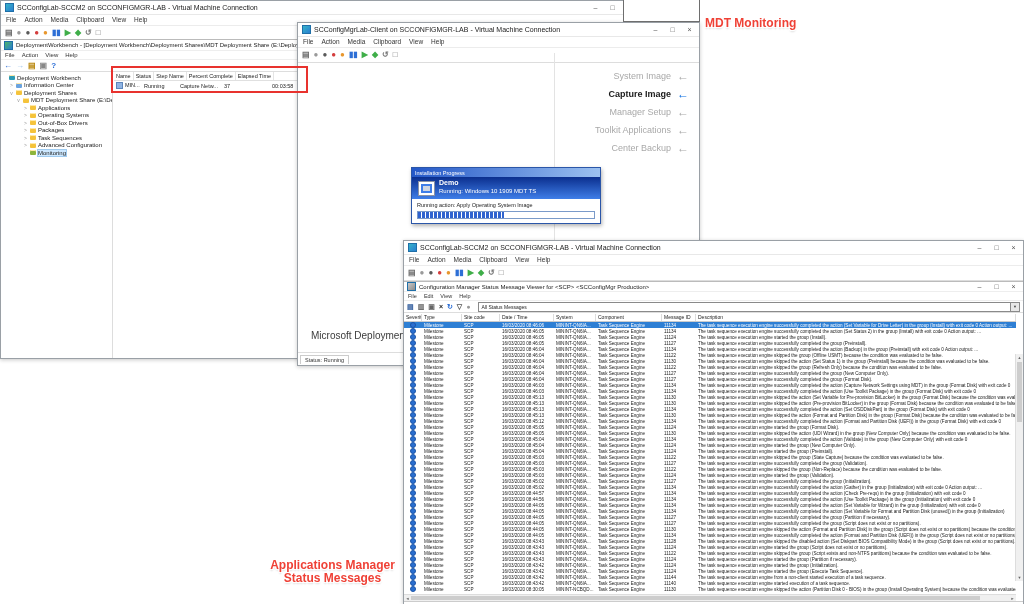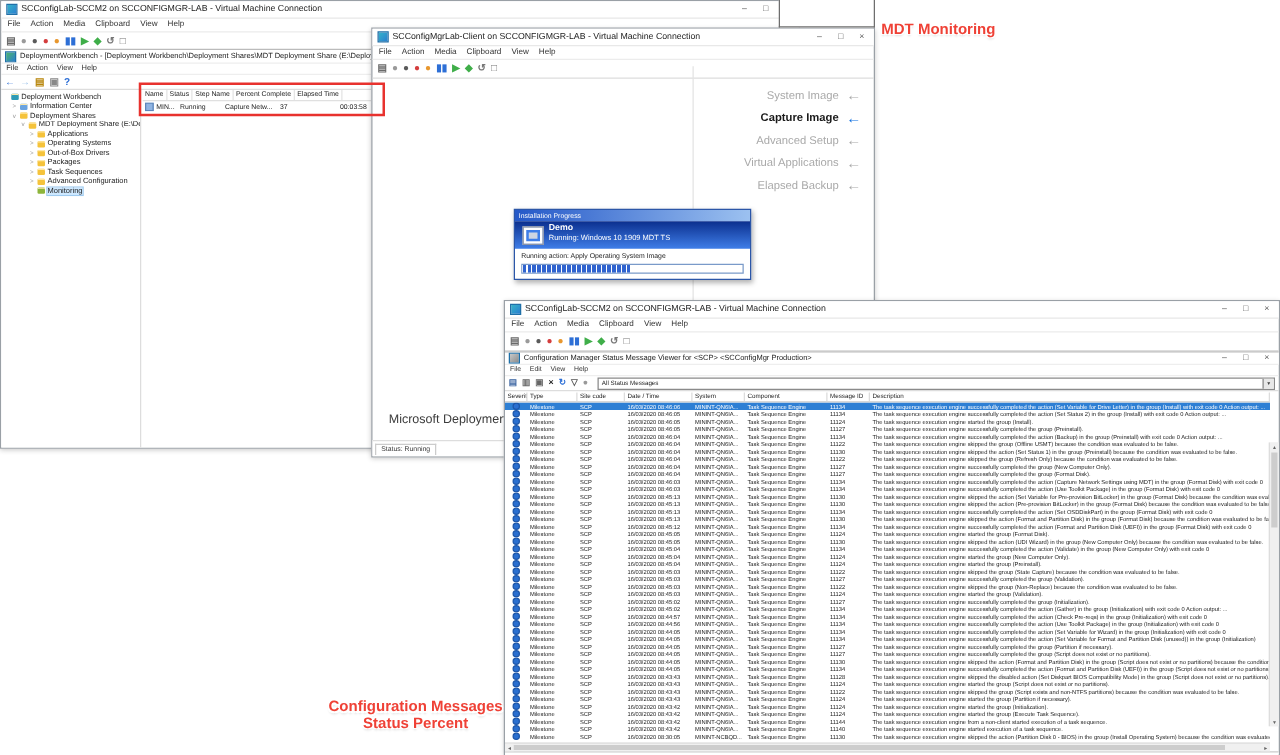--- a/index.html
+++ b/index.html
@@ -268,31 +268,31 @@
           <span>System Image</span>
           <span class="na">←</span>
         </div>
 
         <div class="navi active">
           <span>Capture Image</span>
           <span class="na">←</span>
         </div>
 
         <div class="navi">
-          <span>Advanced Setup</span>
+          <span>Manager Setup</span>
           <span class="na">←</span>
         </div>
 
         <div class="navi">
-          <span>Virtual Applications</span>
+          <span>Toolkit Applications</span>
           <span class="na">←</span>
         </div>
 
         <div class="navi">
-          <span>Elapsed Backup</span>
+          <span>Center Backup</span>
           <span class="na">←</span>
         </div>
       </div>
     <div class="brand">Microsoft Deployment Toolkit</div>
     <div class="vmstatus">
       <span class="tab">Status: Running</span>
     </div>
   </div>
 
   <div id="partial-window"></div>
@@ -896,17 +896,17 @@
       <span class="harrow" style="right:0;">►</span>
     </div>
     <div class="smvstatus">
       
     </div>
   </div>
 
   <div id="red-box"></div>
   <div class="redlabel" style="left:705px;top:17px;">MDT Monitoring</div>
   <div class="redlabel" style="left:250px;top:559px;width:165px;">
-    <div>Configuration Messages</div>
-    <div>Status Percent</div>
+    <div>Applications Manager</div>
+    <div>Status Messages</div>
   </div>
 
 </div>
 
 </body></html>

